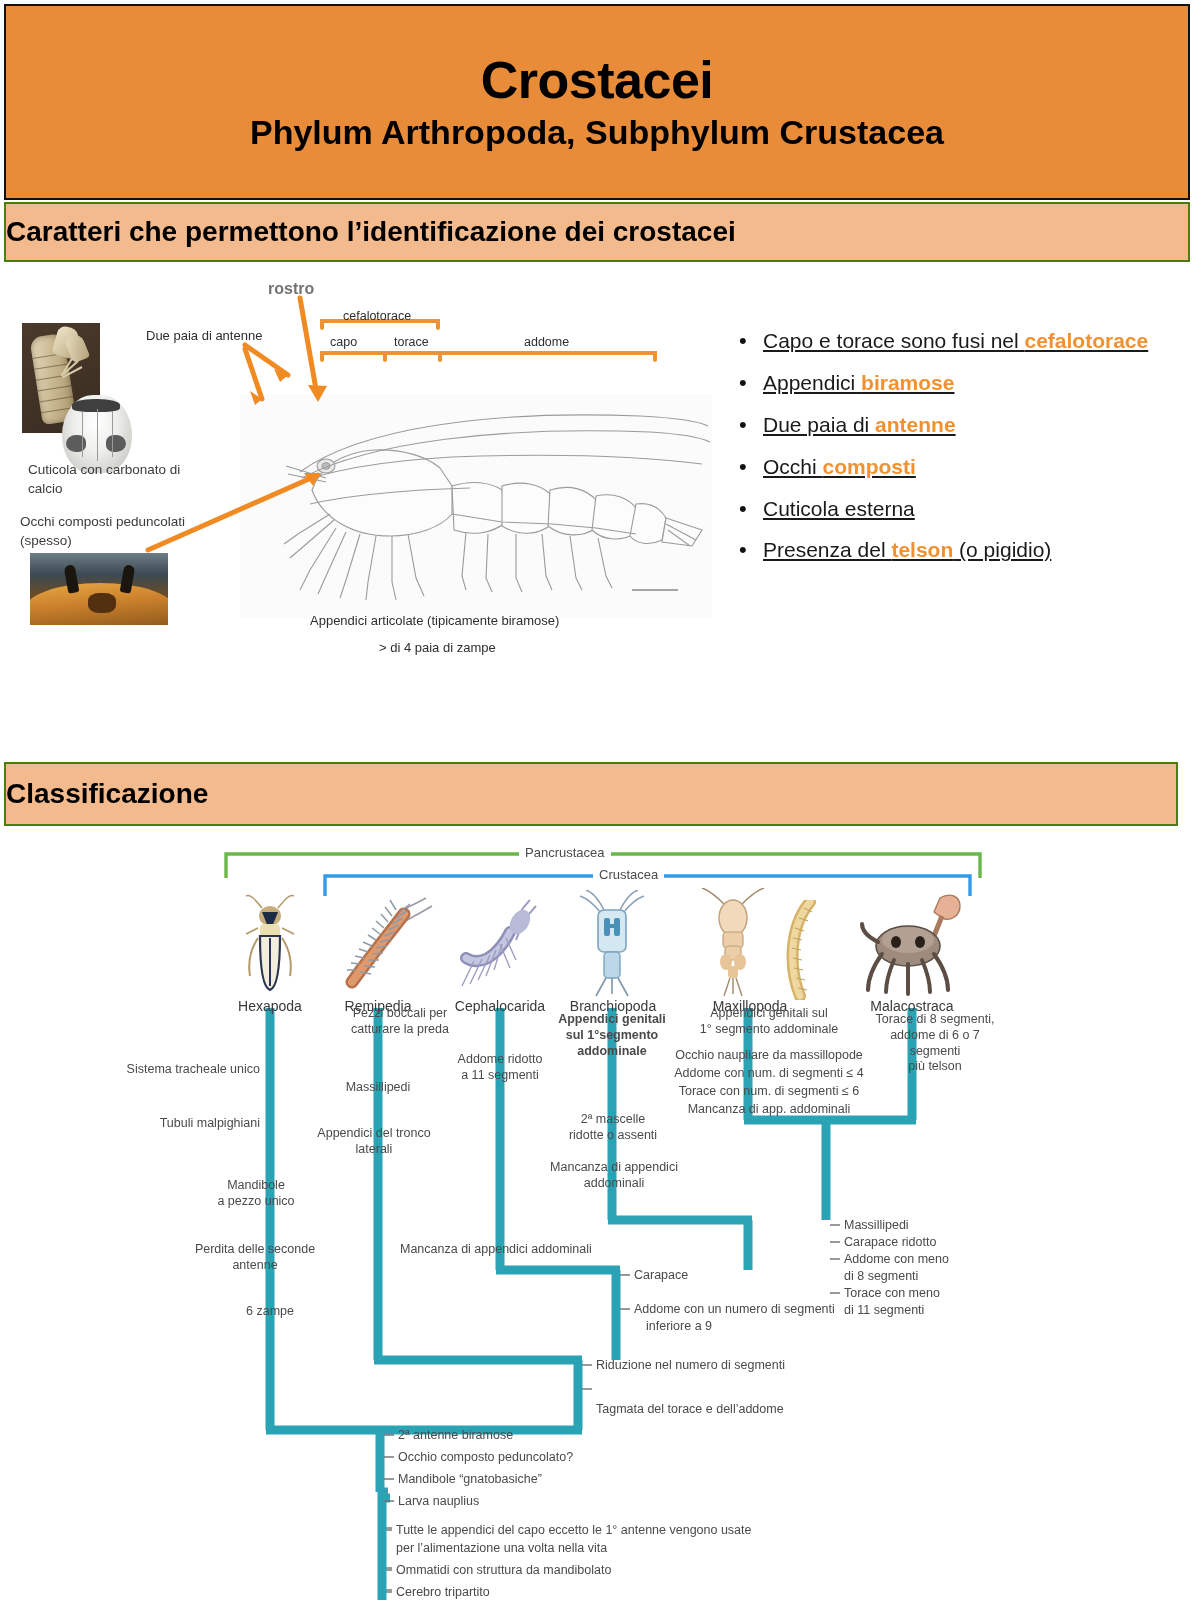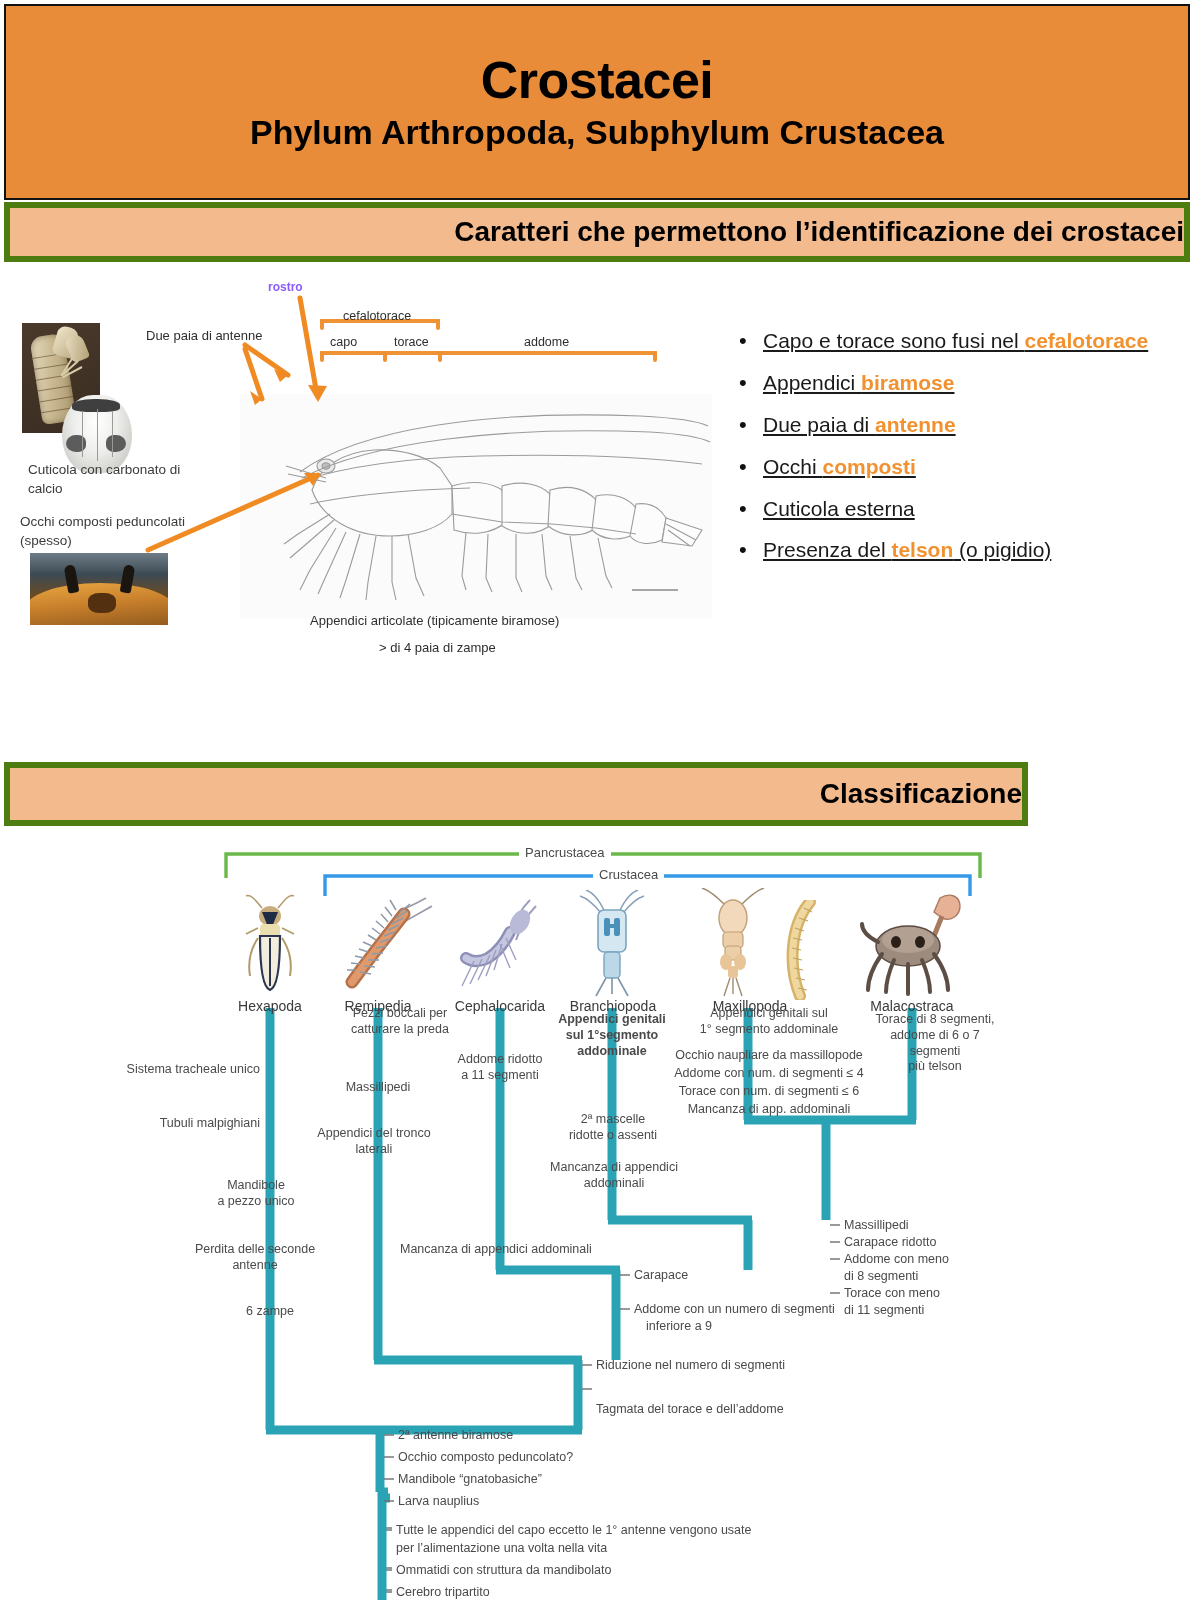--- a/index.html
+++ b/index.html
@@ -24,25 +24,25 @@
   .title-main{
     font-size:52px;font-weight:bold;letter-spacing:-0.5px;color:#000;
     line-height:1.05;margin:0 0 6px 0;
   }
   .title-sub{
     font-size:34px;font-weight:bold;color:#000;line-height:1.1;margin:0;
   }
 
   
   .band{
-    position:absolute;background:#F2BA8D;border:6px solid #4d7c0f;
-    display:flex;align-items:center;justify-content:flex-end;box-sizing:border-box;
+    position:absolute;background:#F2BA8D;border:2px solid #4d7c0f;
+    display:flex;align-items:center;justify-content:flex-start;box-sizing:border-box;
   }
   .band-caratteri{left:4px;top:202px;width:1186px;height:60px;}
-  .band-classificazione{left:4px;top:762px;width:1024px;height:64px;}
+  .band-classificazione{left:4px;top:762px;width:1174px;height:64px;}
   .band-text{font-size:28px;font-weight:bold;color:#000;}
 
   
   .sec1{position:absolute;left:0;top:265px;width:1200px;height:480px;}
 
   
   .photo-lobster{
     position:absolute;left:22px;top:58px;width:78px;height:110px;
     background:linear-gradient(155deg,#4a3a2c 0%,#3a2c21 100%);
     overflow:hidden;
@@ -109,21 +109,21 @@
   .lbl-occhi{left:20px;top:248px;width:170px;}
 
   
   .shrimp-panel{
     position:absolute;left:240px;top:129px;width:472px;height:225px;
     background:#fbfbfb;overflow:hidden;
   }
   .shrimp-panel svg{display:block;}
 
   .diagram-txt{position:absolute;font-size:12.5px;color:#2e2e2e;white-space:nowrap;}
-  .d-rostro{left:268px;top:15px;font-size:12px;font-weight:bold;color:#8b5cf6;}
+  .d-rostro{left:268px;top:15px;font-size:16px;font-weight:bold;color:#737373;}
   .d-antenne{left:146px;top:63px;font-size:13px;color:#2e2e2e;}
   .d-cefalo{left:343px;top:44px;}
   .d-capo{left:330px;top:70px;}
   .d-torace{left:394px;top:70px;}
   .d-addome{left:524px;top:70px;}
   .d-app1{left:310px;top:348px;font-size:13px;}
   .d-app2{left:379px;top:375px;font-size:13px;}
   svg.overlay{position:absolute;left:0;top:0;width:1200px;height:480px;pointer-events:none;}
 
   

